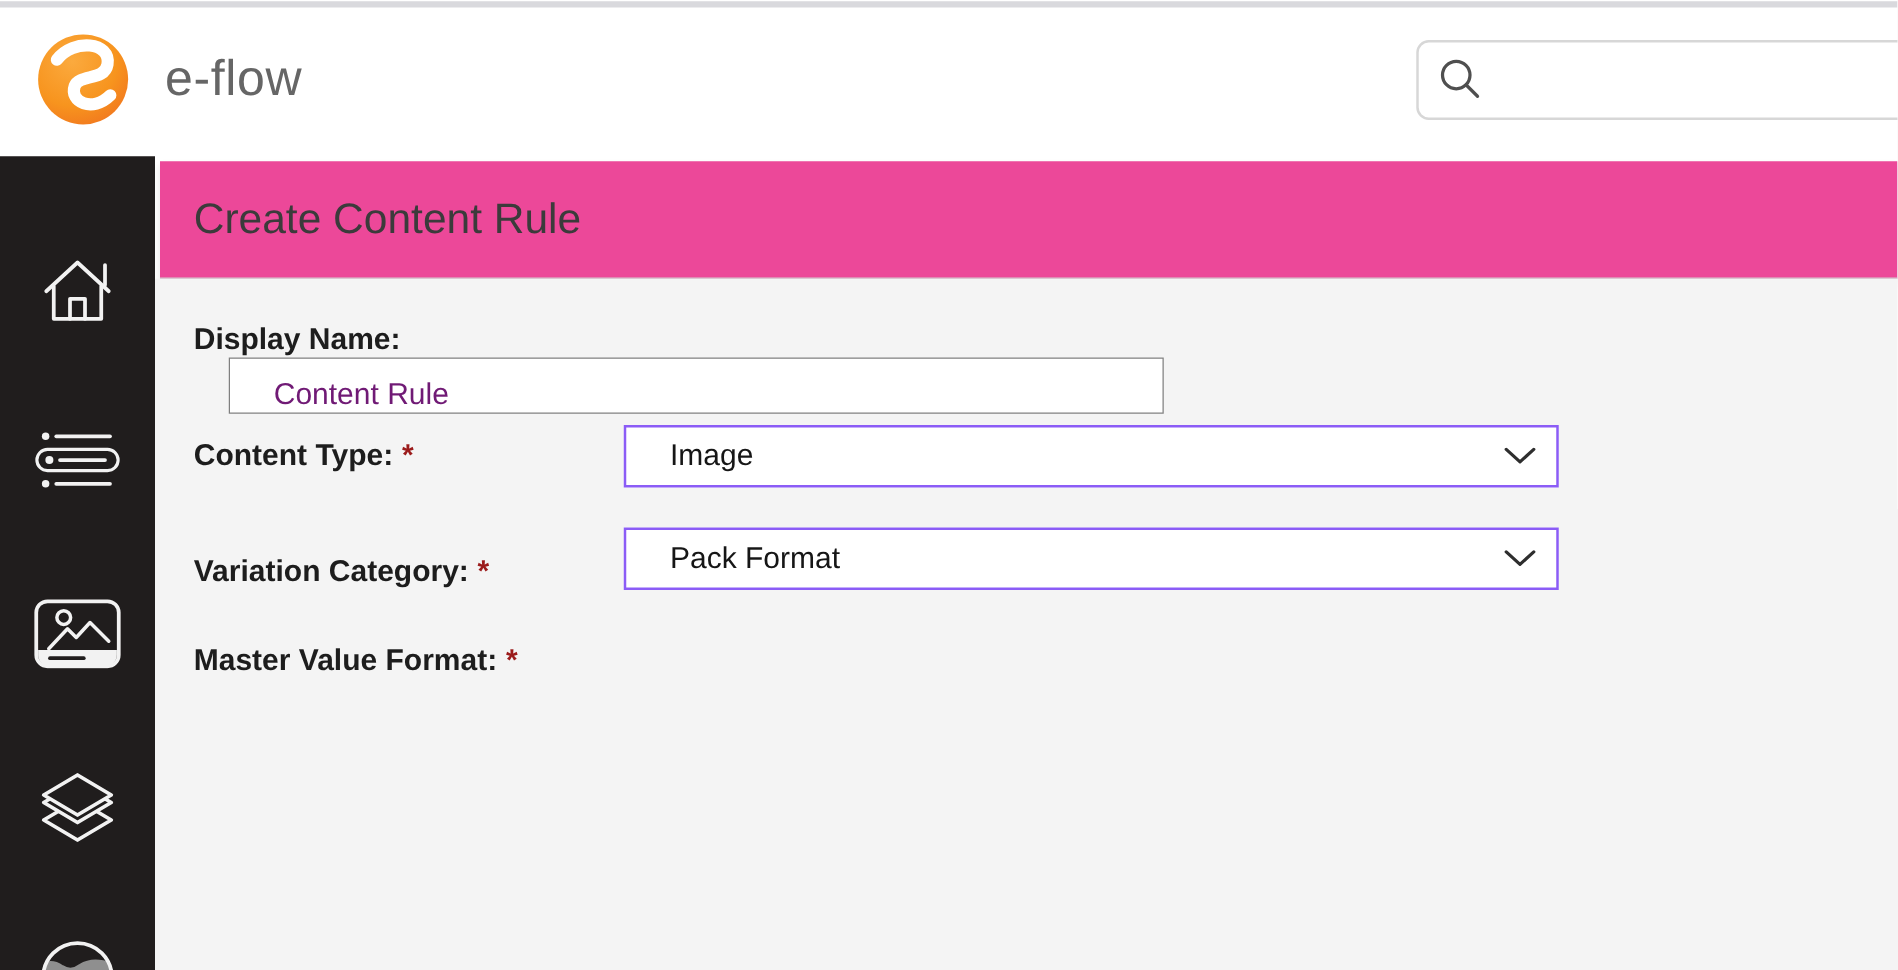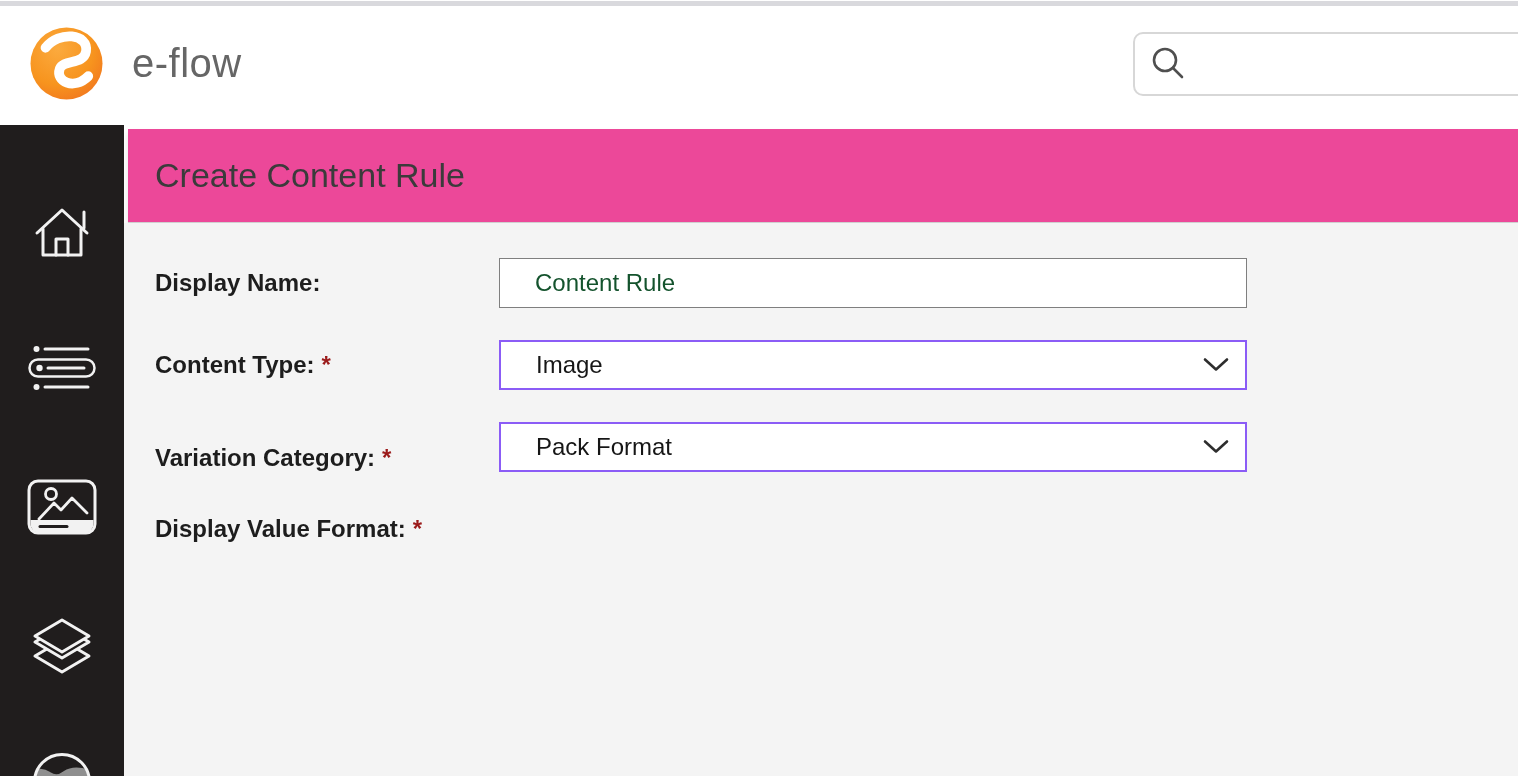--- a/index.html
+++ b/index.html
@@ -35,27 +35,27 @@
 
   
   .content{position:absolute;left:124px;top:125px;right:0;bottom:0;background:#ffffff;}
   .title-band{position:absolute;left:4px;top:4px;right:0;height:93px;background:#ec4899;
         border-bottom:1px solid #d0d0d0;box-shadow:0 4px 6px rgba(0,0,0,0.10);
         display:flex;align-items:center;padding-left:27px;box-sizing:content-box;}
   .page-title{margin:0;font-size:34px;font-weight:400;color:#3b3b3b;}
 
   .form-area{position:absolute;left:0;top:98px;right:0;bottom:0;background:#f4f4f4;}
   .form-row{position:absolute;left:31px;display:flex;height:50px;}
-  .fr-0{top:35px;} .fr-1{top:117px;} .fr-2{top:199px;align-items:flex-end;} .fr-3{top:281px;}
+  .fr-0{top:35px;flex-direction:column;} .fr-1{top:117px;} .fr-2{top:199px;align-items:flex-end;} .fr-3{top:281px;}
   .row-label{width:344px;display:flex;align-items:center;
         font-size:24px;font-weight:bold;color:#1d1d1d;}
   .req{color:#9b1b1b;font-weight:bold;margin-left:7px;}
   .text-field{width:748px;height:50px;box-sizing:border-box;background:#fff;
-        border:1px solid #7f7f7f;padding:0 20px 0 35px;font-size:24px;color:#14532d;
-        font-family:"Liberation Sans",sans-serif;outline:none;}
+        border:1px solid #7f7f7f;padding:15px 20px 0 35px;font-size:24px;color:#701a75;
+        font-family:"Liberation Sans",sans-serif;outline:none;margin-left:28px;}
   .select-box{position:relative;width:748px;height:50px;box-sizing:border-box;background:#fff;
         border:2px solid #8b5cf6;display:flex;align-items:center;
         padding:0 60px 0 35px;font-size:24px;color:#161616;cursor:pointer;}
   .select-box .chev{position:absolute;right:16px;top:50%;transform:translateY(-50%);}
 </style>
 </head>
 <body>
 
 <div class="header">
   <div class="top-strip"></div>
@@ -178,19 +178,19 @@
       <div class="select-box">
         <span>Pack Format</span>
         <svg class="chev" width="26" height="15" viewBox="0 0 26 15" fill="none">
           <path d="M2 2 L13 12 L24 2" stroke="#2e2e2e" stroke-width="2.6" stroke-linecap="round" stroke-linejoin="round"></path>
         </svg>
       </div>
     </div>
 
     <div class="form-row fr-3">
       <div class="row-label">
-        <span>Display Value Format:</span>
+        <span>Master Value Format:</span>
         <span class="req">*</span>
       </div>
     </div>
 
   </div>
 </div>
 
 </body></html>

